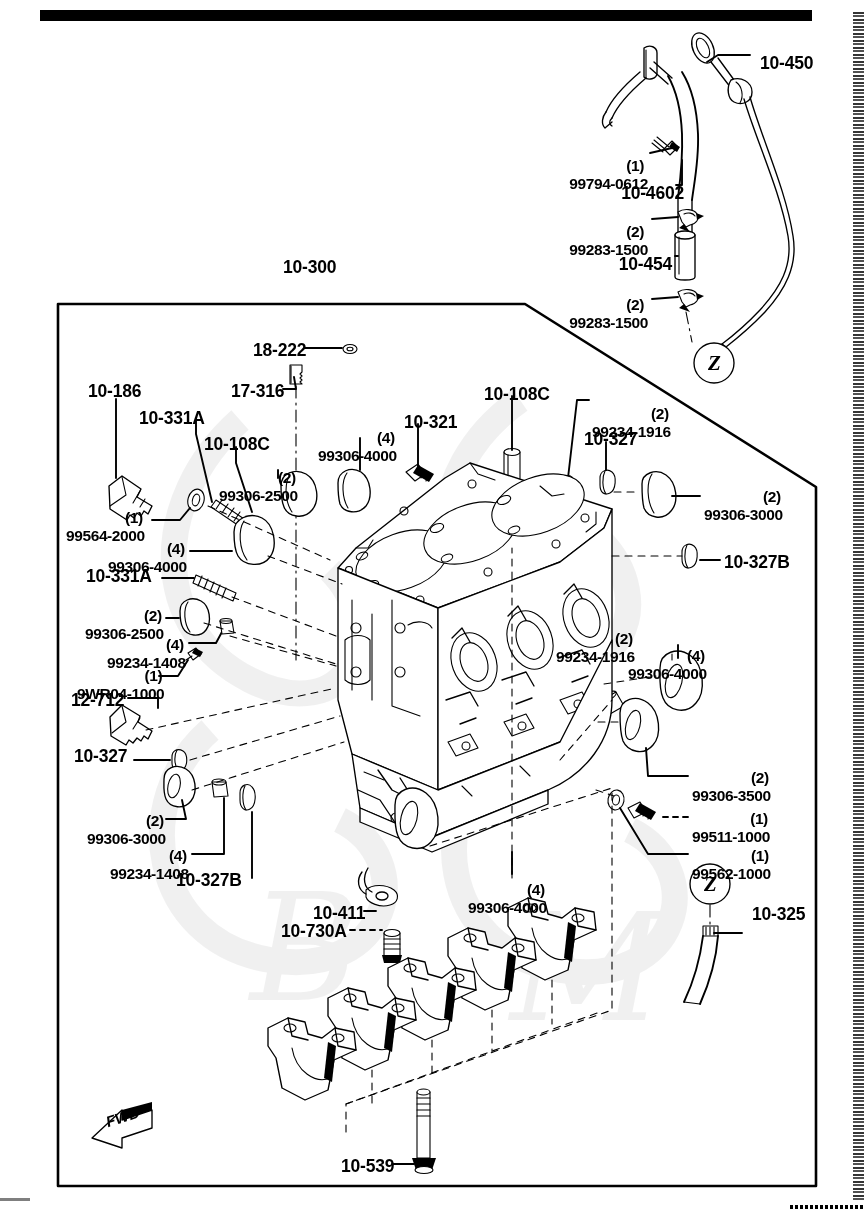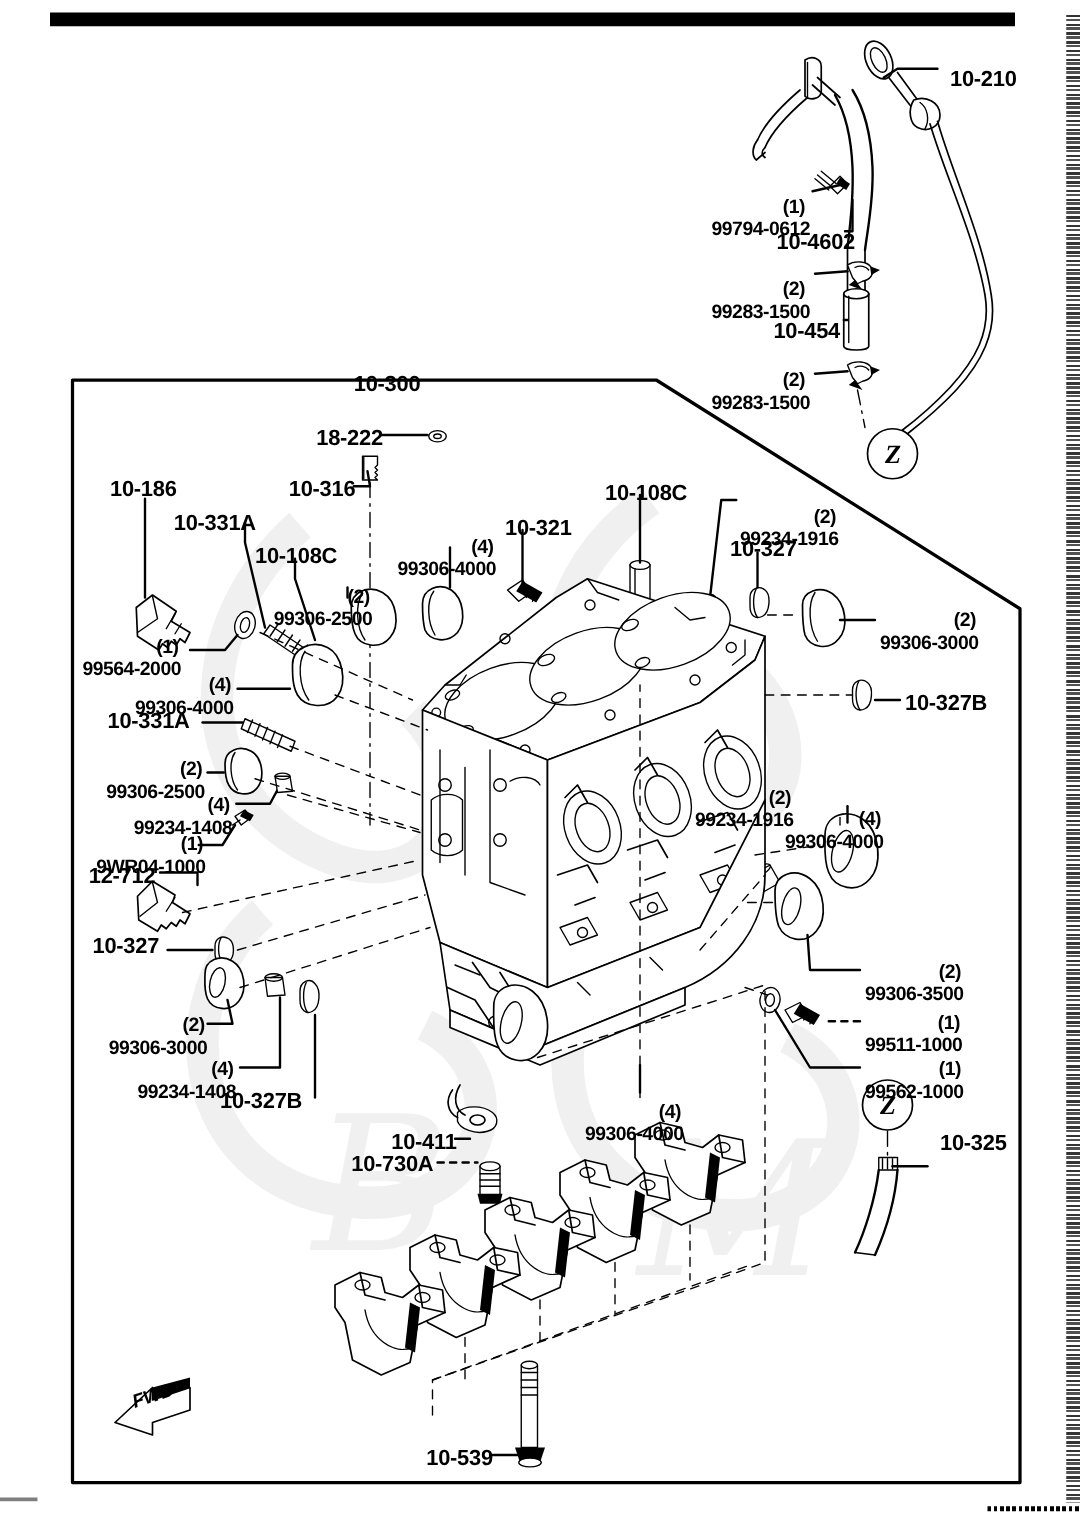--- a/index.html
+++ b/index.html
@@ -572,48 +572,48 @@
     <path class="s t18" d="M392 1164 L414 1164"></path>
 
     <g>
       <path class="wf t18" d="M92 1138 L122 1110 L122 1120 L152 1110 L152 1128 L122 1138 L122 1148 Z"></path>
       <path class="bk" d="M122 1110 L152 1102 L152 1110 L122 1120 Z"></path>
     </g>
   </svg>
 
   <div id="labels">
       <div class="lbl big" style="left: 760px; top: 55px;">
-        <div>10-210</div>
+        <div>10-450</div>
       </div>
       <div class="lbl mid r" style="left: auto; top: 158px; right: 216px;">
         <div class="qty" style="text-align: right; margin-bottom: 2px; margin-right: 4px;">(1)</div>
         <div>99794-0612</div>
       </div>
       <div class="lbl big r" style="left: auto; top: 185px; right: 180px;">
         <div>10-4602</div>
       </div>
       <div class="lbl mid r" style="left: auto; top: 224px; right: 216px;">
         <div class="qty" style="text-align: right; margin-bottom: 2px; margin-right: 4px;">(2)</div>
         <div>99283-1500</div>
       </div>
       <div class="lbl big r" style="left: auto; top: 256px; right: 192px; text-align: right;">
         <div>10-454</div>
       </div>
       <div class="lbl mid r" style="left: auto; top: 297px; right: 216px;">
         <div class="qty" style="text-align: right; margin-bottom: 2px; margin-right: 4px;">(2)</div>
         <div>99283-1500</div>
       </div>
-      <div class="lbl big" style="left: 283px; top: 259px; margin-top: 40px;">
+      <div class="lbl big" style="left: 283px; top: 259px;">
         <div>10-300</div>
       </div>
       <div class="lbl big" style="left: 253px; top: 342px;">
         <div>18-222</div>
       </div>
       <div class="lbl big" style="left: 231px; top: 383px;">
-        <div>10-316</div>
+        <div>17-316</div>
       </div>
       <div class="lbl big" style="left: 88px; top: 383px;">
         <div>10-186</div>
       </div>
       <div class="lbl big" style="left: 139px; top: 410px;">
         <div>10-331A</div>
       </div>
       <div class="lbl big" style="left: 204px; top: 436px;">
         <div>10-108C</div>
       </div>

